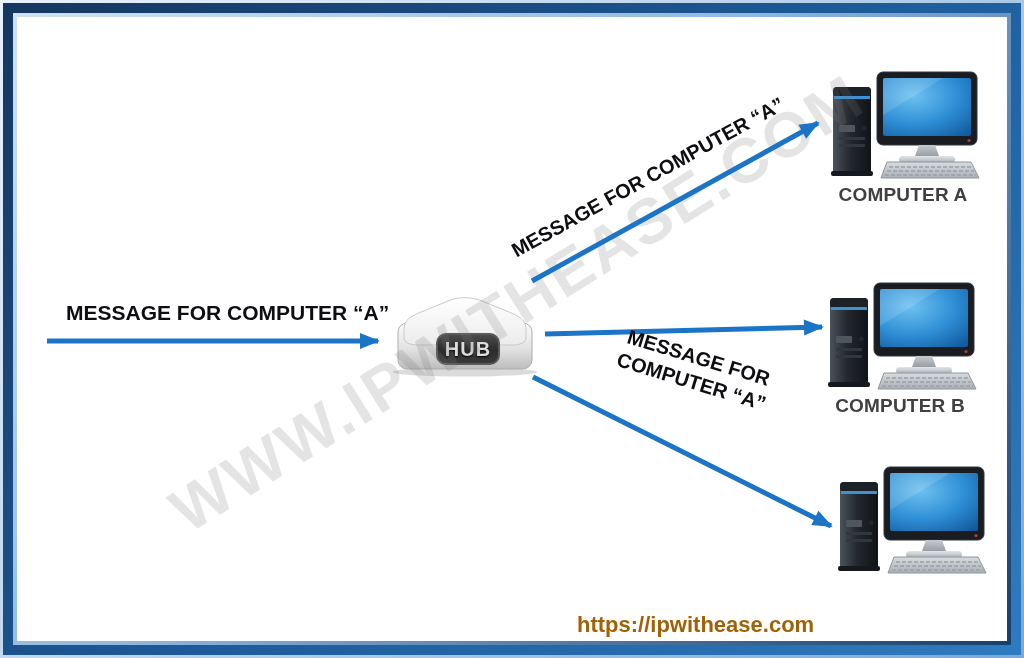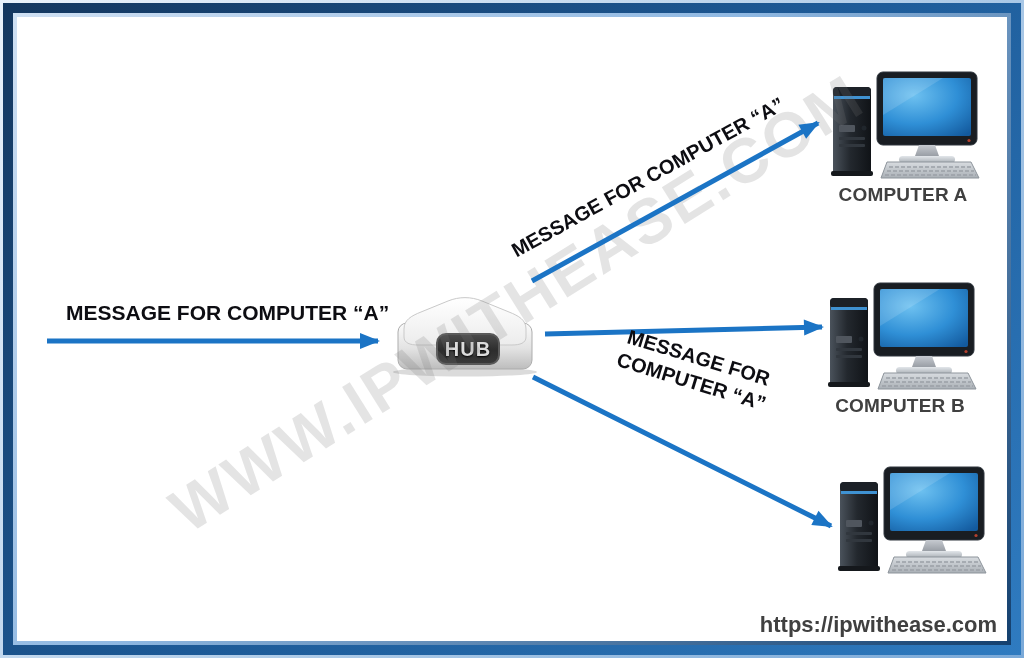--- a/index.html
+++ b/index.html
@@ -43,22 +43,22 @@
 
   
   .computer{width:160px;z-index:2;}
   .computer-label{margin-top:-2px;text-align:center;font-size:19px;
     font-weight:bold;color:#404040;letter-spacing:0.2px;white-space:nowrap;}
   .comp-a{left:806px;top:50px;}
   .comp-b{left:803px;top:261px;}
   .comp-c{left:813px;top:445px;}
 
   
-  .website{left:560px;top:595px;width:420px;text-align:right;font-size:22px;
-    font-weight:bold;color:#404040;z-index:5;cursor:pointer;}
+  .website{left:560px;top:595px;width:420px;font-size:22px;
+    font-weight:bold;color:#a16207;z-index:5;cursor:pointer;}
 </style>
 </head>
 <body>
 
 <div class="frame-outer">
  <div class="frame-main">
   <div class="frame-inner">
    <div class="canvas">
 
     <svg width="0" height="0" style="position:absolute">

